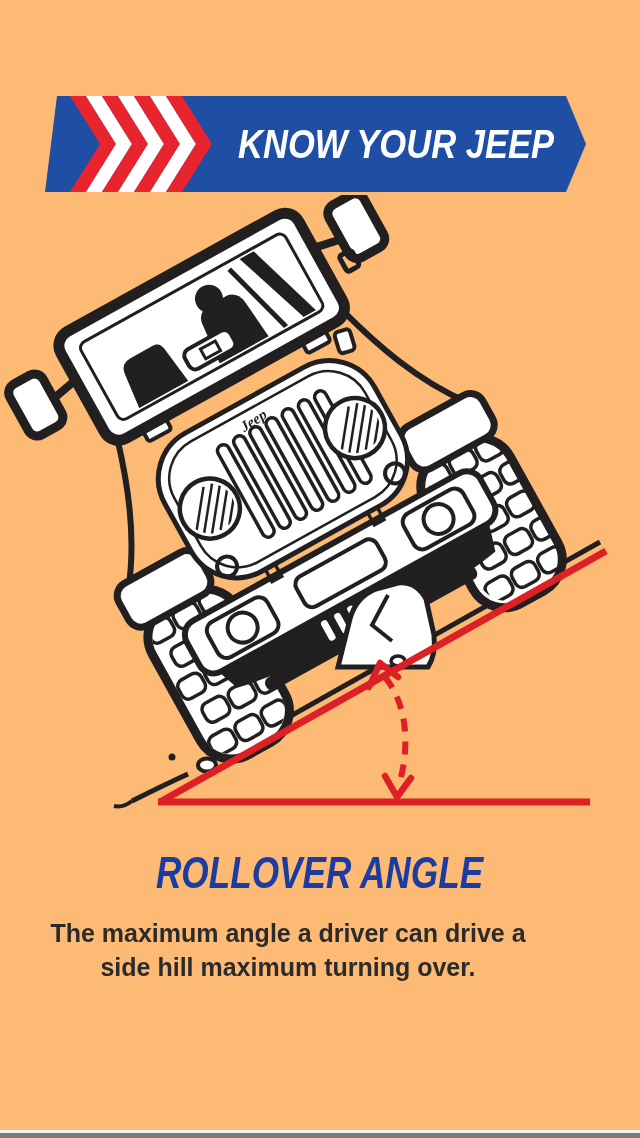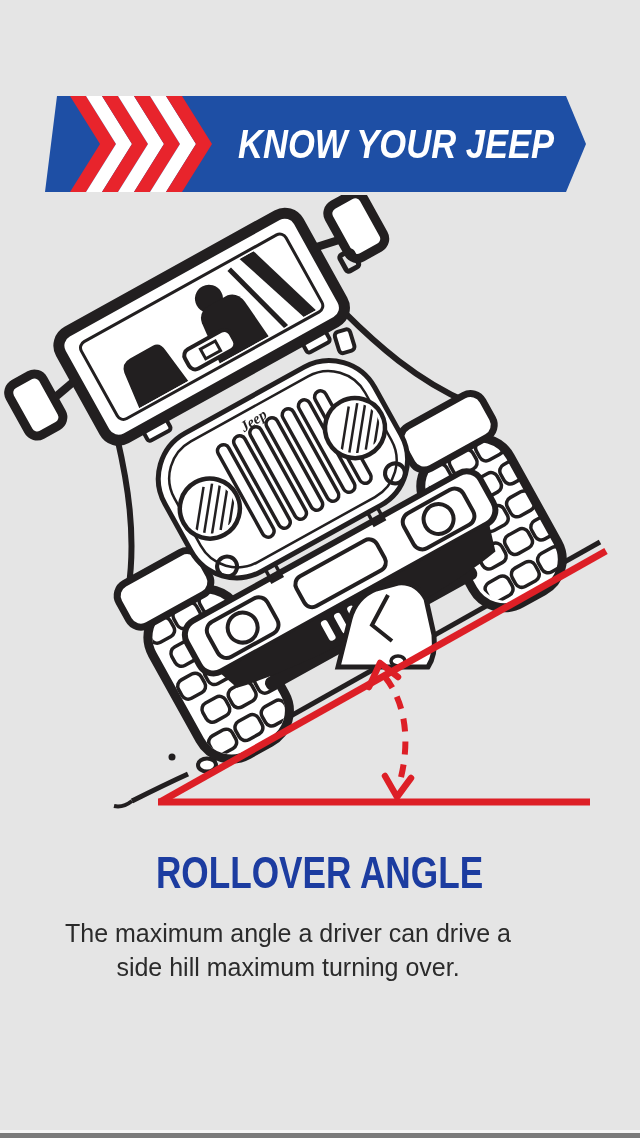--- a/index.html
+++ b/index.html
@@ -1,40 +1,40 @@
 <!DOCTYPE html>
 <html style="--banner-blue: #1e4fa5; --chevron-red: #e8242c; --line-red: #dd1f26; --title-blue: #1c3ca0; --ink: #221f20; --text-dark: #2b2b2b; --progress-gray: #7a7a7a;"><head>
 <meta charset="utf-8">
 <style>
   :root{
     --banner-blue:#1e4fa5; --chevron-red:#e8242c; --line-red:#dd1f26;
     --title-blue:#1c3ca0; --ink:#221f20; --text-dark:#2b2b2b; --progress-gray:#7a7a7a;
   }
   *{margin:0;padding:0;box-sizing:border-box;}
   html,body{background:#fff;}
-  .canvas{position:relative;width:640px;height:1138px;background:#e5e5e5;overflow:hidden;
+  .canvas{position:relative;width:640px;height:1138px;background:#fdba74;overflow:hidden;
           font-family:"Liberation Sans",sans-serif;}
   .banner-svg{position:absolute;top:95px;left:0;}
   .banner-shape{fill:var(--banner-blue);}
   .chev-red{fill:var(--chevron-red);}
   .chev-white{fill:#ffffff;}
   .banner-text{fill:#ffffff;font-family:"Liberation Sans",sans-serif;
                font-weight:bold;font-style:italic;font-size:40px;}
   .illo{position:absolute;top:195px;left:0;}
   .ink-s{stroke:var(--ink);fill:none;}
   .white-f{fill:#fff;stroke:var(--ink);}
   .ink-f{fill:var(--ink);stroke:none;}
   .red-s{stroke:var(--line-red);fill:none;}
   .jeep-script{fill:var(--ink);font-family:"Liberation Serif",serif;
                font-style:italic;font-weight:bold;font-size:15px;}
-  .title-wrap{position:absolute;top:848px;left:0;width:640px;display:flex;justify-content:center;}
+  .title-wrap{position:absolute;top:848px;left:0;width:640px;display:flex;justify-content:center;font-style:italic;}
   .title{color:var(--title-blue);font-size:44px;font-weight:bold;letter-spacing:0px;
          transform:scaleX(0.8);transform-origin:center;white-space:nowrap;}
   .desc{position:absolute;top:916px;left:0;width:576px;text-align:center;
-        color:var(--text-dark);font-size:25px;line-height:34px;font-weight:400;}
+        color:var(--text-dark);font-size:25px;line-height:34px;font-weight:700;}
   .progress-track{position:absolute;bottom:0;left:0;width:640px;height:8px;background:#f4f4f4;}
   .progress-fill{position:absolute;bottom:0;left:0;width:640px;height:5px;background:var(--progress-gray);}
 </style>
 </head>
 <body>
 
 <div class="canvas">
 
   <svg class="banner-svg" width="640" height="98" viewBox="0 0 640 98">
     <polygon class="banner-shape" points="57,1 566,1 586,49 566,97 45,97"></polygon>

